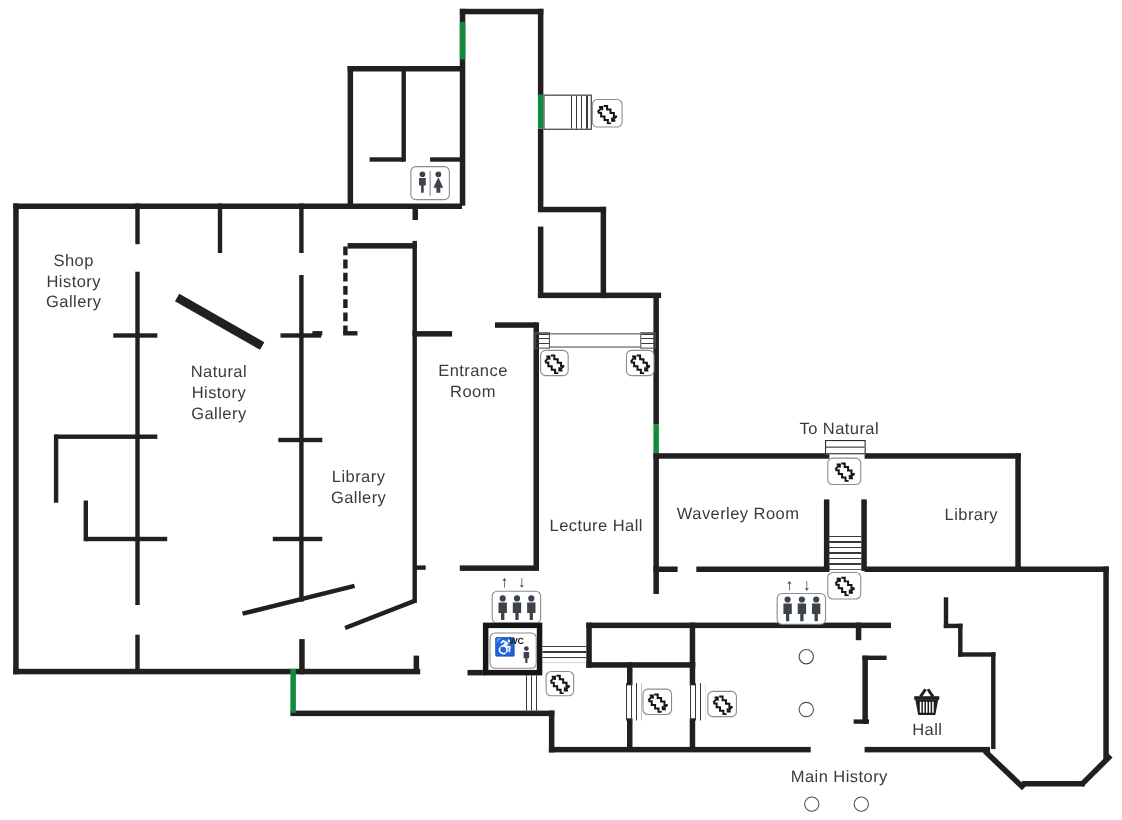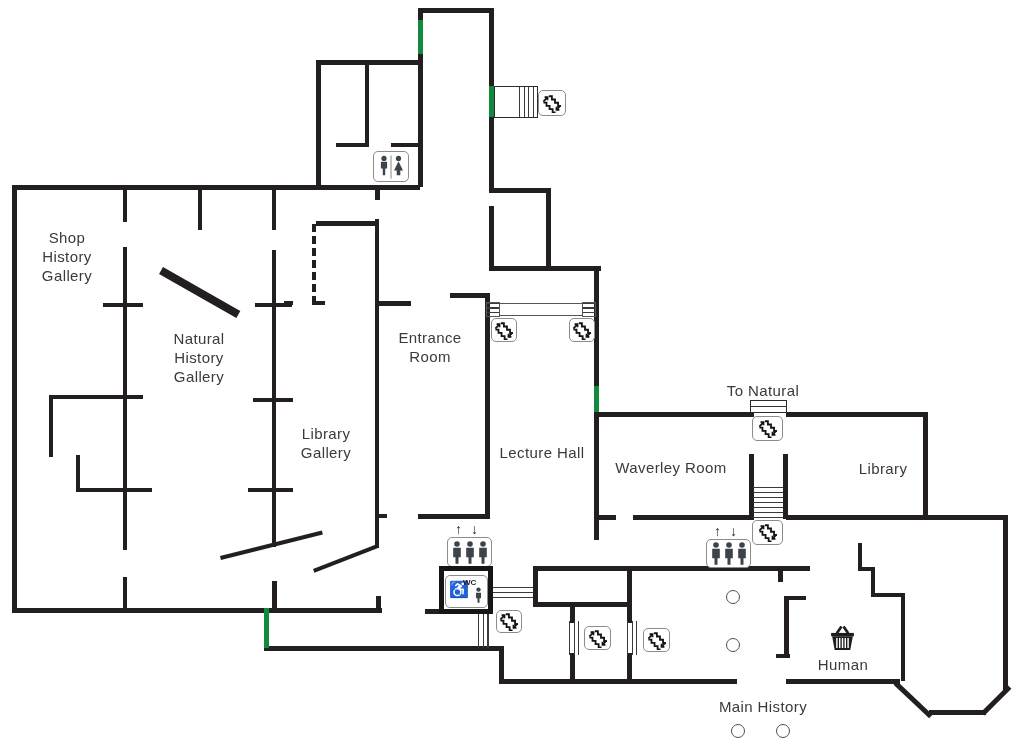--- a/index.html
+++ b/index.html
@@ -323,31 +323,31 @@
     <div>Gallery</div>
   </div>
   <div class="lbl" style="left:326px;top:443px">
     <div>Library</div>
     <div>Gallery</div>
   </div>
   <div class="lbl" style="left:430px;top:347px">
     <div>Entrance</div>
     <div>Room</div>
   </div>
-  <div class="lbl" style="left:542px;top:452px">
+  <div class="lbl" style="left:542px;top:478px">
     <div>Lecture Hall</div>
   </div>
   <div class="lbl" style="left:671px;top:467px">
     <div>Waverley Room</div>
   </div>
   <div class="lbl" style="left:883px;top:468px">
     <div>Library</div>
   </div>
   <div class="lbl" style="left:843px;top:664px">
-    <div>Human</div>
+    <div>Hall</div>
   </div>
   <div class="lbl" style="left:763px;top:390px">
     <div>To Natural</div>
   </div>
   <div class="lbl" style="left:763px;top:706px">
     <div>Main History</div>
   </div>
 
 </div>
 

